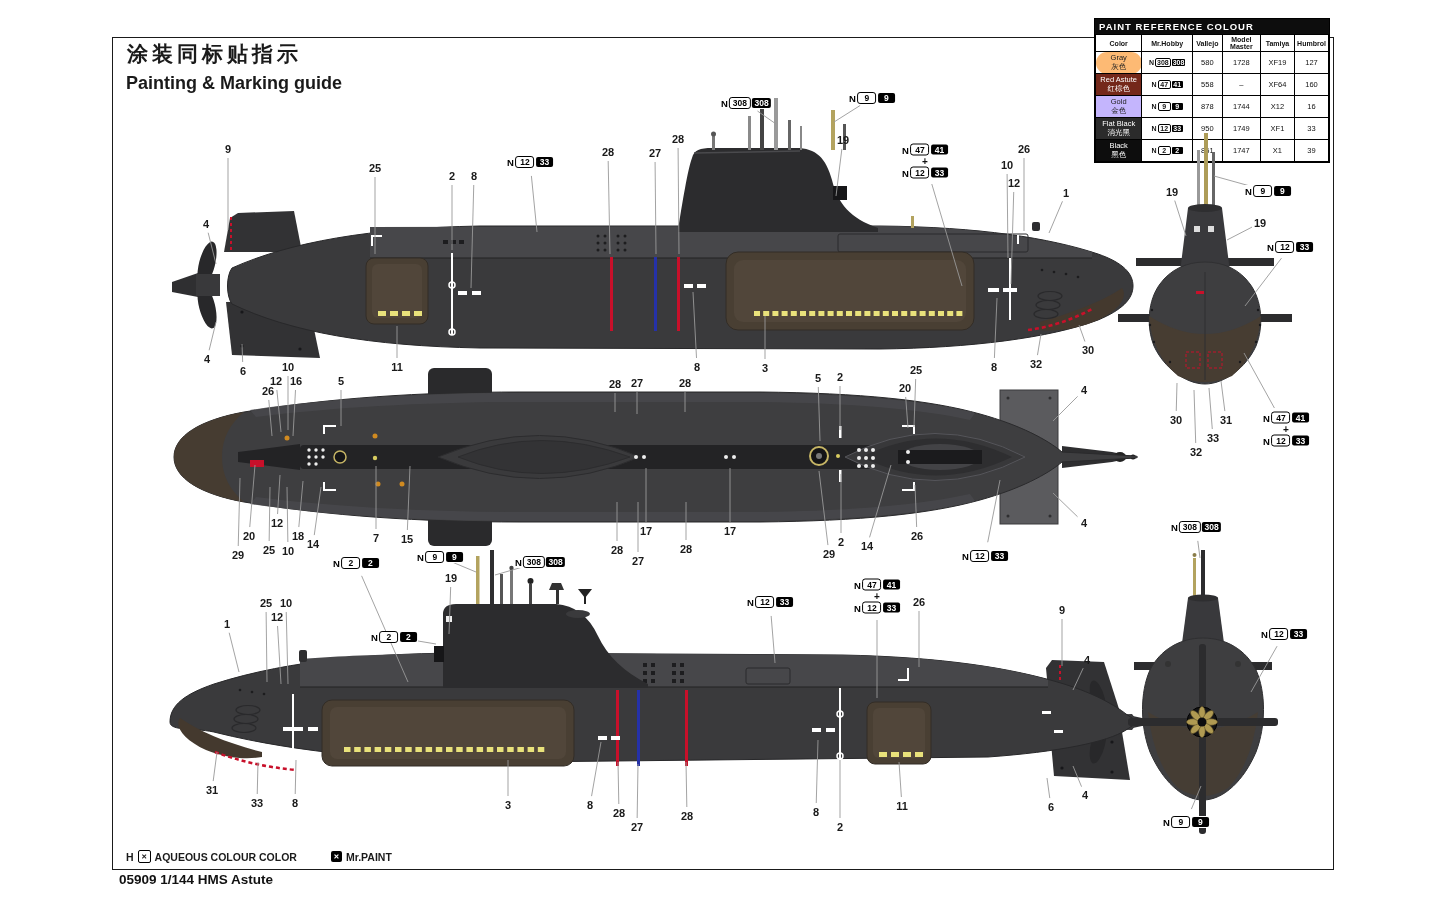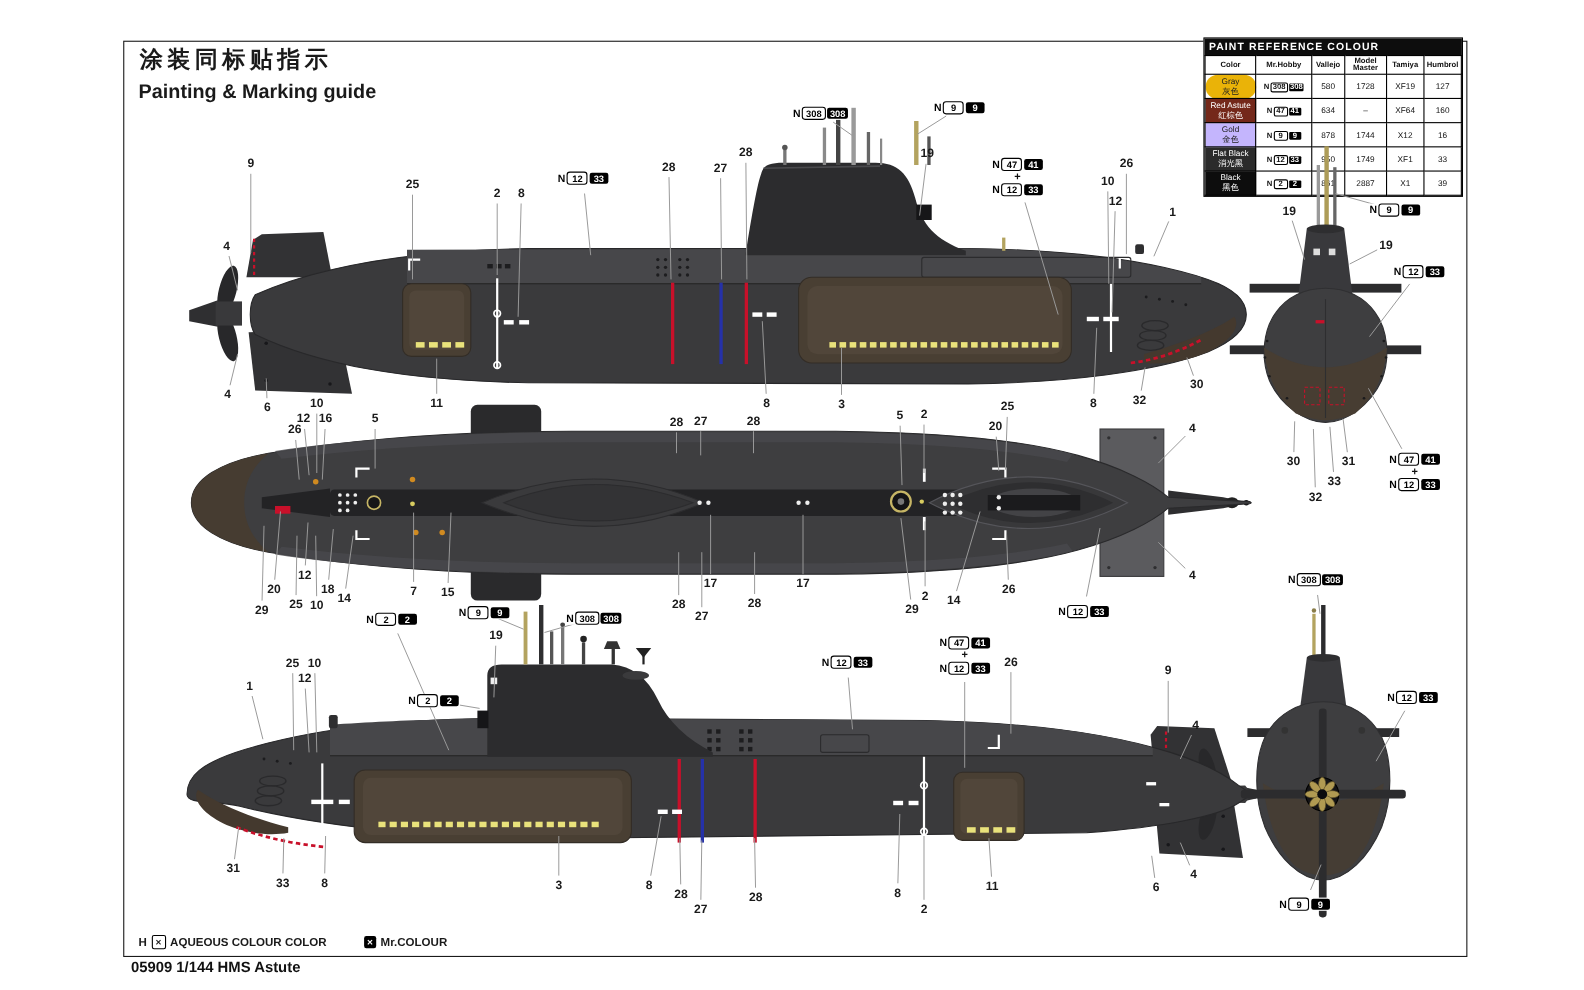--- a/index.html
+++ b/index.html
@@ -2,21 +2,21 @@
 <html><head>
 <meta charset="utf-8">
 <style>
   html,body{margin:0;padding:0;background:#fff;}
   #page{position:relative;width:1440px;height:900px;background:#fff;overflow:hidden;
         font-family:"Liberation Sans",sans-serif;color:#111;}
   #frame{position:absolute;left:112px;top:37px;width:1220px;height:831px;border:1.5px solid #1a1a1a;}
   #title-zh{position:absolute;left:127px;top:40px;font:bold 21px "DejaVu Sans",sans-serif;letter-spacing:4px;color:#1a1a1a;}
   #title-en{position:absolute;left:126px;top:73px;font:bold 18px "Liberation Sans",sans-serif;color:#1a1a1a;}
   
-  #paint-table{position:absolute;left:1094px;top:34px;width:234px;background:#fff;border:1.5px solid #000;}
+  #paint-table{position:absolute;left:1094px;top:18px;width:234px;background:#fff;border:1.5px solid #000;}
   #pt-title{background:#0d0d0d;color:#fff;font:bold 9.5px "Liberation Sans",sans-serif;padding:2px 4px;letter-spacing:1px;}
   #pt-grid{width:100%;border-collapse:collapse;table-layout:fixed;}
   #pt-grid th,#pt-grid td{border:1px solid #000;font:7.5px "Liberation Sans",sans-serif;text-align:center;padding:1px 0;}
   #pt-grid th{font-weight:bold;font-size:7px;}
   .sw{font-size:6.5px;line-height:1.15;font-weight:bold;}
   .mini-chip{display:inline-flex;align-items:center;gap:1px;font:bold 7px "Liberation Sans",sans-serif;}
   .mini-chip .bw{border:1px solid #000;border-radius:2px;background:#fff;padding:0 1px;min-width:9px;}
   .mini-chip .bb{background:#000;color:#fff;border-radius:1px;padding:0 1px;min-width:9px;}
   
   #art{position:absolute;left:0;top:0;z-index:1;}
@@ -726,21 +726,21 @@
             <th style="width: 44px;">Color</th>
             <th style="width: 48px;">Mr.Hobby</th>
             <th style="width: 28px;">Vallejo</th>
             <th style="width: 36px;">Model Master</th>
             <th style="width: 32px;">Tamiya</th>
             <th style="width: 32px;">Humbrol</th>
           </tr>
         </thead>
       <tbody id="pt-body">
           <tr>
-            <td class="sw" style="background: #eab308; color: rgb(34, 34, 34); border-radius: 11px;">
+            <td class="sw" style="background: #fdba74; color: rgb(34, 34, 34); border-radius: 11px;">
               <div>Gray</div>
               <div>灰色</div>
             </td>
             <td><span class="mini-chip">
                 <span>N</span>
                 <span class="bw">308</span>
                 <span class="bb">308</span>
               </span></td>
             <td>580</td>
             <td>1728</td>
@@ -750,21 +750,21 @@
           <tr>
             <td class="sw" style="background: rgb(116, 40, 26); color: rgb(255, 255, 255);">
               <div>Red Astute</div>
               <div>红棕色</div>
             </td>
             <td><span class="mini-chip">
                 <span>N</span>
                 <span class="bw">47</span>
                 <span class="bb">41</span>
               </span></td>
-            <td>634</td>
+            <td>558</td>
             <td>–</td>
             <td>XF64</td>
             <td>160</td>
           </tr>
           <tr>
             <td class="sw" style="background: #c4b5fd; color: rgb(34, 34, 34);">
               <div>Gold</div>
               <div>金色</div>
             </td>
             <td><span class="mini-chip">
@@ -796,33 +796,33 @@
             <td class="sw" style="background: rgb(13, 13, 13); color: rgb(255, 255, 255);">
               <div>Black</div>
               <div>黑色</div>
             </td>
             <td><span class="mini-chip">
                 <span>N</span>
                 <span class="bw">2</span>
                 <span class="bb">2</span>
               </span></td>
             <td>861</td>
-            <td>2887</td>
+            <td>1747</td>
             <td>X1</td>
             <td>39</td>
           </tr>
         </tbody>
     </table>
   </div>
 
   <div id="legend">
     <div class="leg">
       <span>H</span>
       <span class="box-w">✕</span>
       <span>AQUEOUS COLOUR COLOR</span>
     </div>
     <div class="leg">
       <span class="box-b">✕</span>
-      <span>Mr.COLOUR</span>
+      <span>Mr.PAINT</span>
     </div>
   </div>
   <div id="product">05909 1/144 HMS Astute</div>
 </div>
 
 </body></html>

